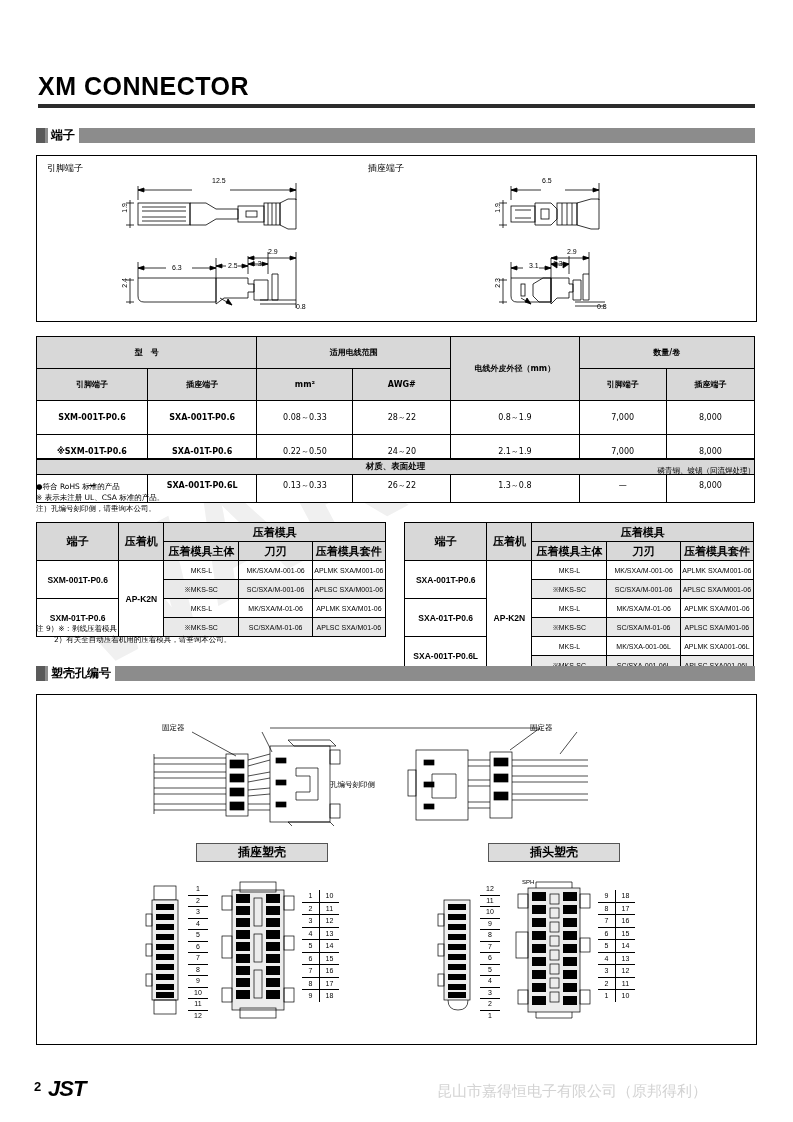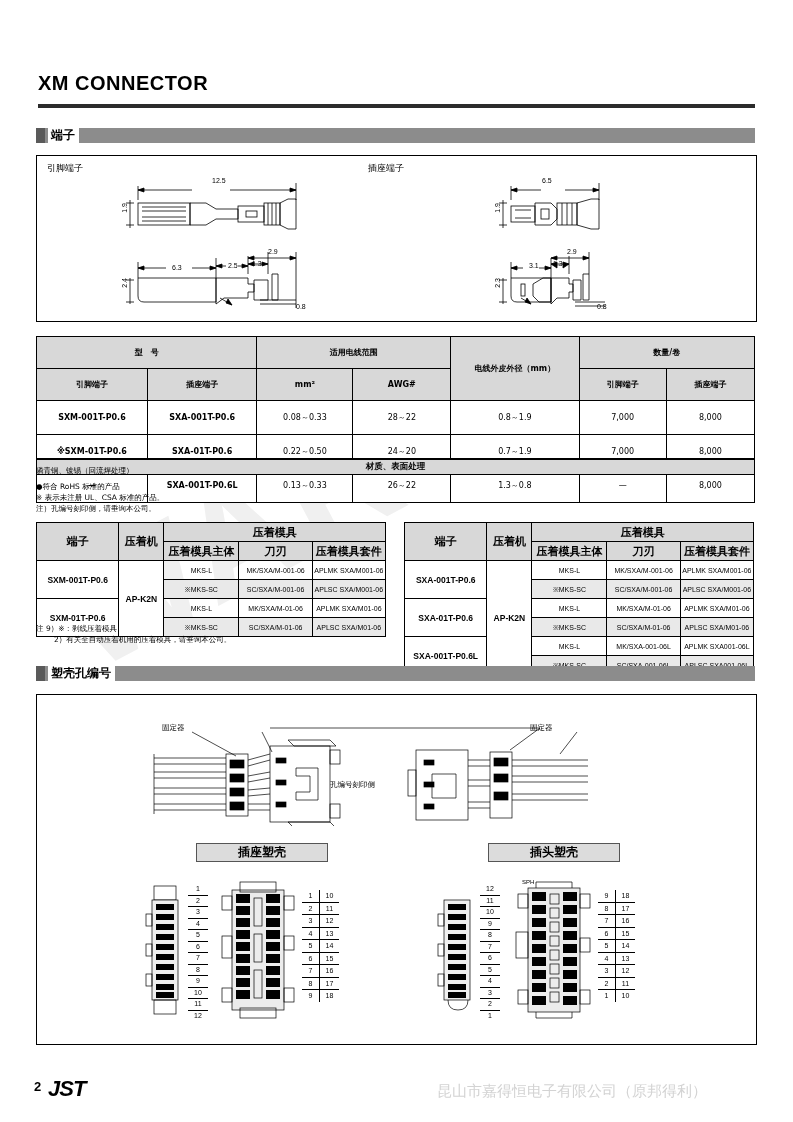--- a/index.html
+++ b/index.html
@@ -18,21 +18,21 @@
   .wm-text{
     position:absolute;font-size:150px;font-weight:bold;color:#f0f0f0;
     letter-spacing:6px;transform:rotate(-28deg);white-space:nowrap;
     font-family:"Liberation Sans",sans-serif;
   }
   .wm1{left:40px;top:430px;}
   .content{position:relative;z-index:2;}
 
   
   .title{
-    position:absolute;left:38px;top:72px;font-size:20px;font-weight:bold;
+    position:absolute;left:38px;top:72px;font-size:25px;font-weight:bold;
     letter-spacing:.5px;
   }
   .title-rule{
     position:absolute;left:38px;top:104px;width:717px;height:4px;background:#2b2b2b;
   }
 
   
   .sec{position:absolute;height:15px;}
   .sec .bar{position:absolute;left:0;top:0;height:15px;background:#8c8c8c;}
   .sec .tick{position:absolute;left:0;top:0;width:9px;height:15px;background:#5a5a5a;}
@@ -60,21 +60,21 @@
   .row td{height:17px;background:#fff;}
   .modelcell{font-weight:bold;font-size:9px;font-family:"Liberation Sans",sans-serif;}
   .numcell{font-size:8px;font-family:"Liberation Sans",sans-serif;}
 
   .matbar{
     position:absolute;border:1px solid #000;background:#d8d8d8;
     font-size:8.5px;font-weight:bold;text-align:center;line-height:15px;height:15px;
     font-family:"DejaVu Sans",sans-serif;
   }
   .matval{
-    position:absolute;font-size:7.5px;text-align:left;width:100%;
+    position:absolute;font-size:7.5px;text-align:right;width:100%;
     font-family:Liberation Serif, serif;
   }
   .rule{position:absolute;background:#000;height:1px;}
 
   .note{position:absolute;font-size:7.5px;font-family:"DejaVu Sans",sans-serif;line-height:11px;}
 
   
   .ct td{border:1px solid #000;font-size:11px;text-align:center;height:16px;
          font-family:"DejaVu Sans",sans-serif;}
   .ct .hdc{background:#d8d8d8;font-weight:bold;}
@@ -295,21 +295,21 @@
         <td class="numcell">28～22</td>
         <td class="numcell">0.8～1.9</td>
         <td class="numcell">7,000</td>
         <td class="numcell">8,000</td>
       </tr>
       <tr class="row">
         <td class="modelcell">※SXM-01T-P0.6</td>
         <td class="modelcell">SXA-01T-P0.6</td>
         <td class="numcell">0.22～0.50</td>
         <td class="numcell">24～20</td>
-        <td class="numcell">0.7～1.9</td>
+        <td class="numcell">2.1～1.9</td>
         <td class="numcell">7,000</td>
         <td class="numcell">8,000</td>
       </tr>
       <tr class="row">
         <td class="modelcell">—</td>
         <td class="modelcell">SXA-001T-P0.6L</td>
         <td class="numcell">0.13～0.33</td>
         <td class="numcell">26～22</td>
         <td class="numcell">1.3～0.8</td>
         <td class="numcell">—</td>

